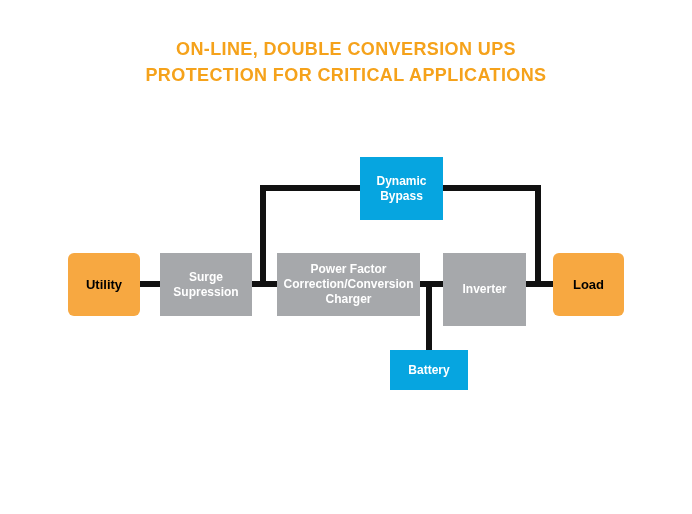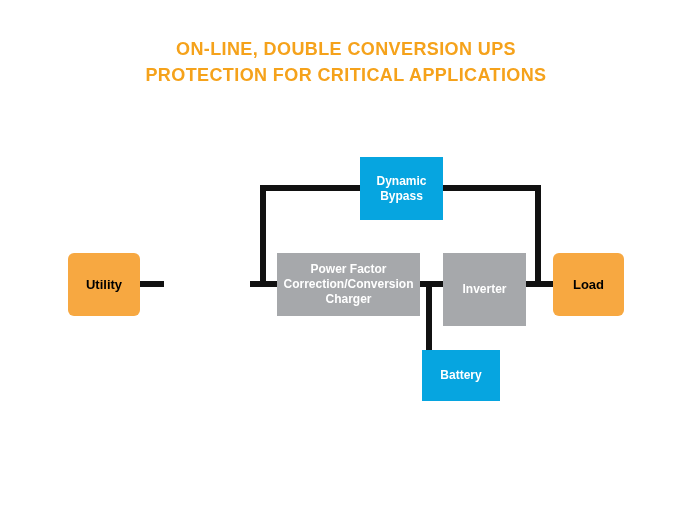--- a/index.html
+++ b/index.html
@@ -104,28 +104,30 @@
     <div class="wire" style="left:260px; top:185px; width:105px; height:6px;"></div>
 
     <div class="wire" style="left:438px; top:185px; width:103px; height:6px;"></div>
 
     <div class="wire" style="left:535px; top:185px; width:6px; height:102px;"></div>
 
     <div class="wire" style="left:426px; top:281px; width:6px; height:72px;"></div>
 
     <div class="block orange" style="left:68px; top:253px; width:72px; height:63px;">Utility</div>
 
+    <div class="block gray" style="left:160px; top:253px; width:92px; height:63px;">Surge
+Supression</div>
 
     <div class="block gray" style="left:277px; top:253px; width:143px; height:63px;">Power Factor
 Correction/Conversion
 Charger</div>
 
     <div class="block gray" style="left:443px; top:253px; width:83px; height:73px;">Inverter</div>
 
     <div class="block orange" style="left:553px; top:253px; width:71px; height:63px;">Load</div>
 
     <div class="block blue" style="left:360px; top:157px; width:83px; height:63px;">Dynamic
 Bypass</div>
 
-    <div class="block blue" style="left:390px; top:350px; width:78px; height:51px;margin-left:32px;">Battery</div>
+    <div class="block blue" style="left:390px; top:350px; width:78px; height:40px;">Battery</div>
 
   </div>
 </div>
 
 </body></html>

